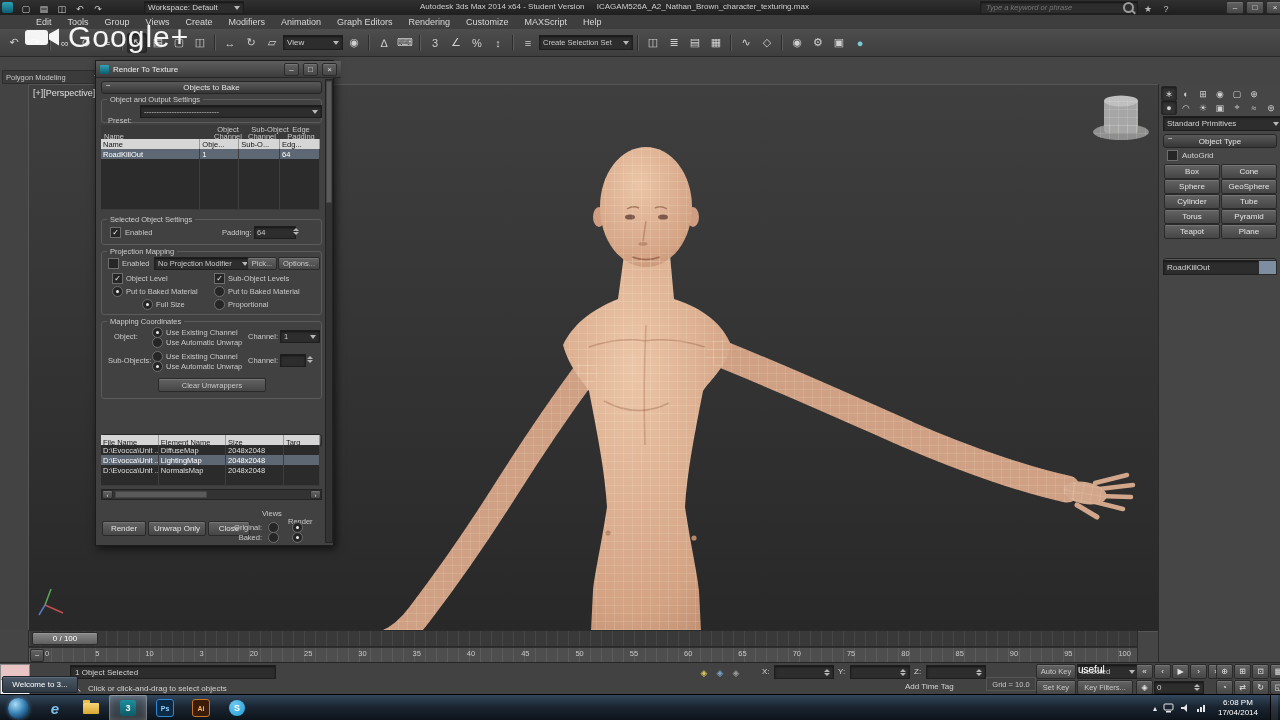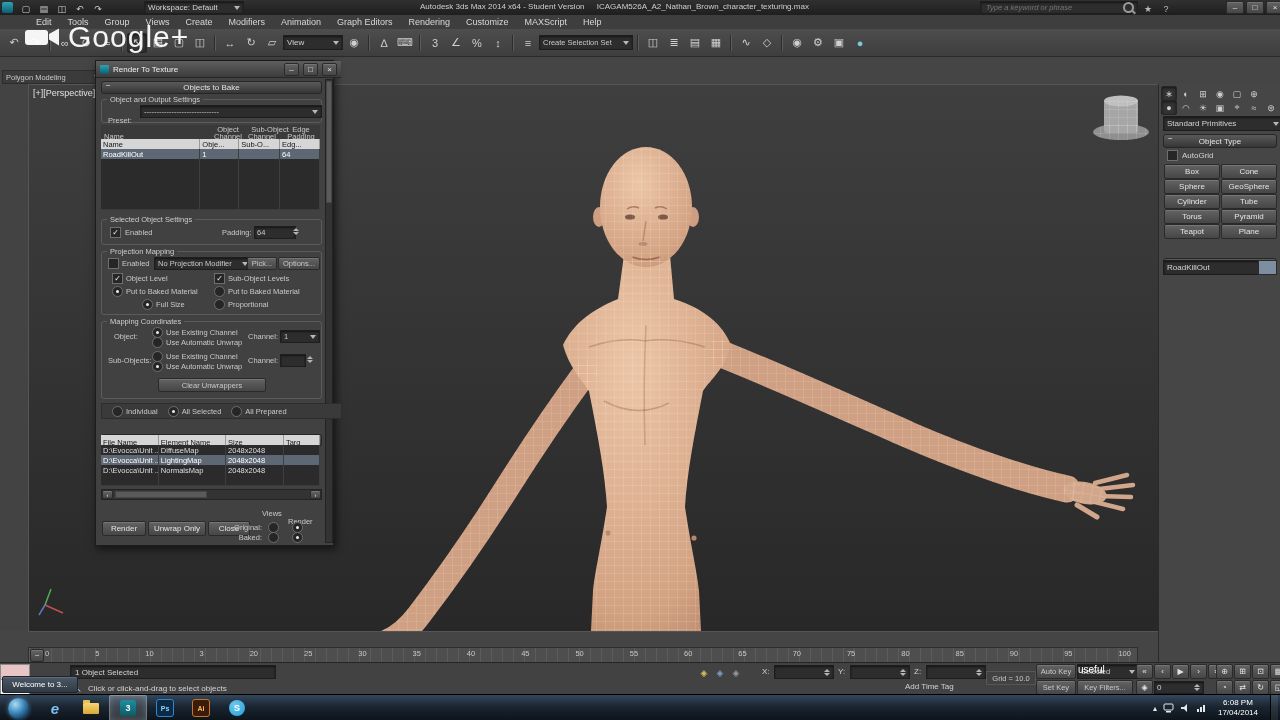--- a/index.html
+++ b/index.html
@@ -478,34 +478,20 @@
       <span class="sp" style="position:absolute;left:204px;top:32px;height:11px">
           <i class="u"></i>
           <i class="d"></i>
         </span>
 
       <div class="btn" style="position:absolute;left:56px;top:56px;width:106px;height:12px">
         <span class="t7">Clear Unwrappers</span>
       </div>
     </div>
 
-    <div class="f" style="left:5px;top:342px;width:219px;height:14px;background:#3a3a3a;border:1px solid #2d2d2d;display:flex;align-items:center;gap:10px;padding:0 10px">
-      <span style="display:flex;align-items:center;gap:3px">
-        <span class="rb"></span>
-        <span class="t7">Individual</span>
-      </span>
-      <span style="display:flex;align-items:center;gap:3px">
-        <span class="rb on"></span>
-        <span class="t7">All Selected</span>
-      </span>
-      <span style="display:flex;align-items:center;gap:3px">
-        <span class="rb"></span>
-        <span class="t7">All Prepared</span>
-      </span>
-    </div>
 
     <div class="f roll" style="left:5px;top:360px;width:219px;height:11px">
       <span class="mins">−</span>
       <span>Output</span>
     </div>
 
     <div class="f thead" style="left:5px;top:374px;width:219px;height:14px">
       <div style="width:56px">File Name</div>
       <div style="width:66px">Element Name</div>
       <div style="width:56px">Size</div>
@@ -554,20 +540,25 @@
         <span>Close</span>
       </div>
     <span class="t7" style="position:absolute;left:134px;top:462px;width:32px;text-align:right">Original:</span>
     <span class="rb" style="position:absolute;left:172px;top:461px"></span>
     <span class="rb on" style="position:absolute;left:196px;top:461px"></span>
     <span class="t7" style="position:absolute;left:134px;top:472px;width:32px;text-align:right">Baked:</span>
     <span class="rb" style="position:absolute;left:172px;top:471px"></span>
     <span class="rb on" style="position:absolute;left:196px;top:471px"></span>
   </div>
 
+  <div class="f" style="left:28px;top:630px;width:1108px;height:15px;background:#393939;border:1px solid #2a2a2a;background-image:repeating-linear-gradient(90deg,#464646 0 1px,transparent 1px 11px)">
+    <div class="f btn" style="left:3px;top:1px;width:64px;height:11px;background:linear-gradient(#8a8a8a,#5f5f5f)">
+      <span class="t8" style="color:#fff">0 / 100</span>
+    </div>
+  </div>
 
   <div class="f" style="left:28px;top:647px;width:1108px;height:15px;background:#4e4e4e;border:1px solid #2e2e2e;background-image:repeating-linear-gradient(90deg,#5c5c5c 0 1px,transparent 1px 11px)">
     <span class="btn" style="position:absolute;left:1px;top:1px;width:12px;height:11px">
         <span>~</span>
       </span>
     <div style="position:absolute;left:16px;top:1px;width:1086px;height:12px;display:flex;justify-content:space-between">
       <span class="t7">0</span>
       <span class="t7">5</span>
       <span class="t7">10</span>
       <span class="t7">3</span>
@@ -625,21 +616,21 @@
         </span>
     </div>
     <span class="t8" style="position:absolute;left:914px;top:4px">Z:</span>
     <div class="f well" style="left:926px;top:2px;width:54px;height:12px;display:flex;align-items:center;padding:0 2px">
       <span class="t8" style="flex:1"></span>
       <span class="sp">
           <i class="u"></i>
           <i class="d"></i>
         </span>
     </div>
-    <div class="f" style="left:986px;top:8px;width:48px;height:12px;display:flex;align-items:center;justify-content:center;border:1px solid #565656">
+    <div class="f" style="left:986px;top:14px;width:48px;height:12px;display:flex;align-items:center;justify-content:center;border:1px solid #565656">
       <span class="t7">Grid = 10.0</span>
     </div>
     <span class="t8" style="position:absolute;left:905px;top:19px">Add Time Tag</span>
 
     <div class="f btn" style="left:1036px;top:1px;width:38px;height:13px">
         <span class="t7">Auto Key</span>
       </div>
     <div class="f dd well" style="left:1077px;top:1px;width:54px;height:13px">
       <span class="t7">Selected</span>
     </div>

